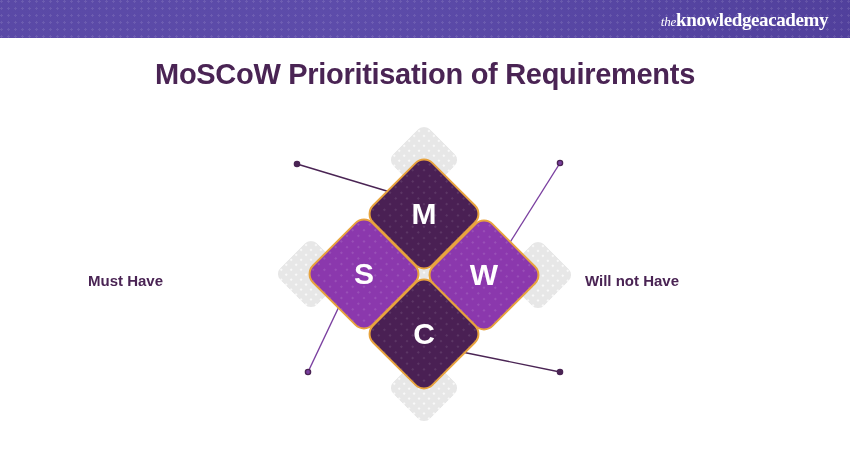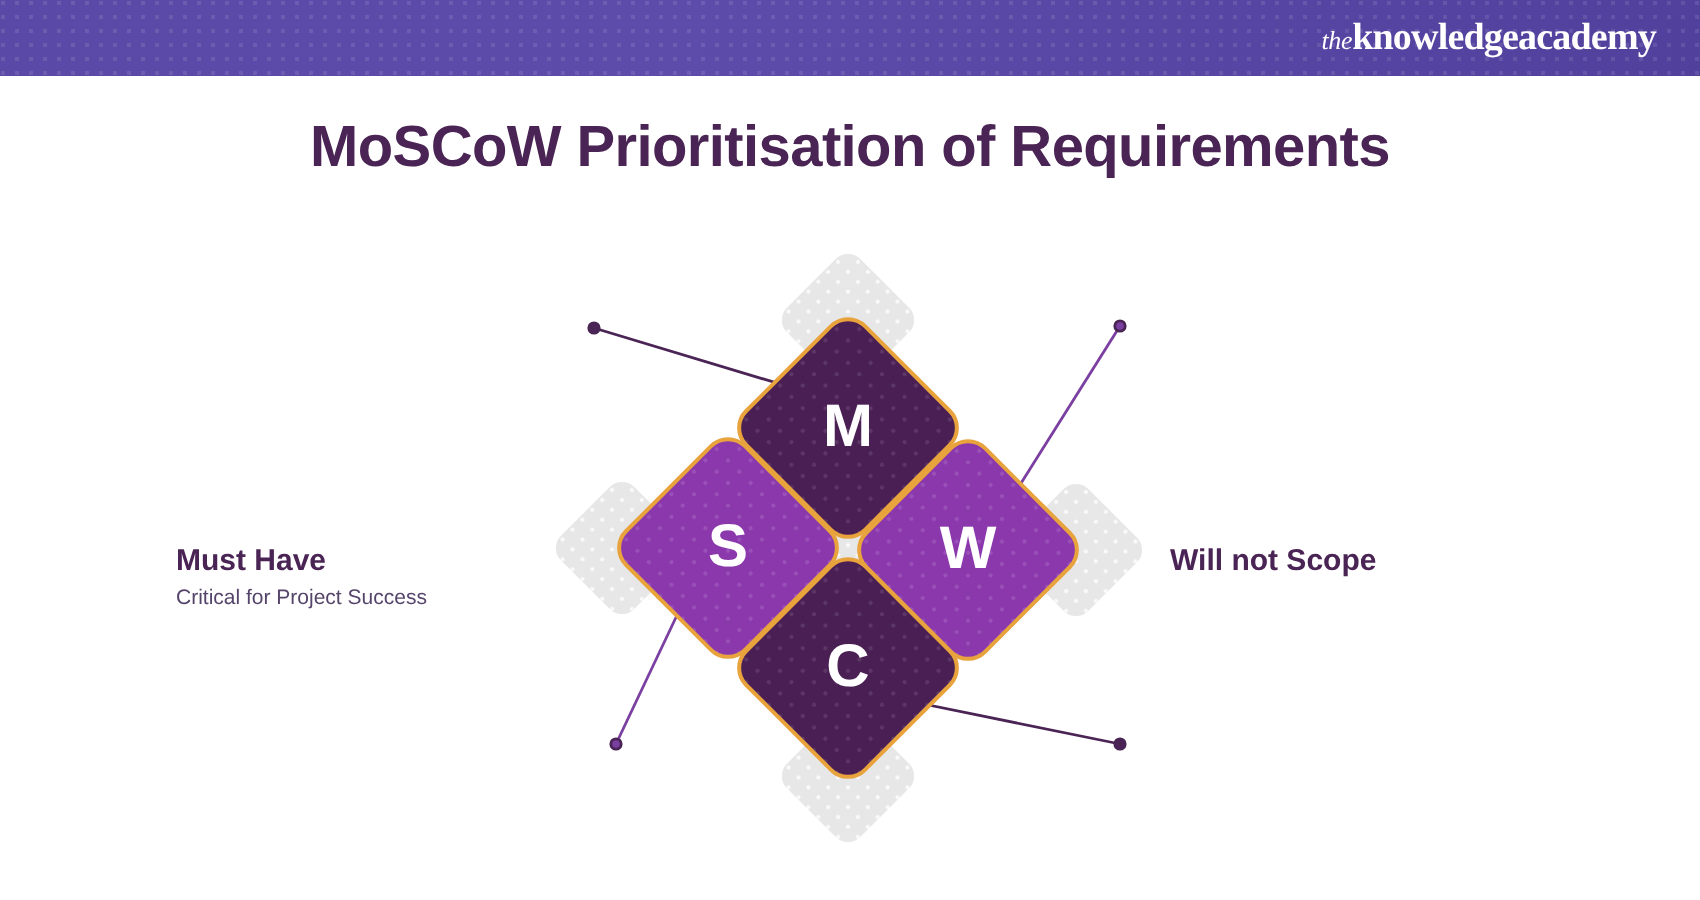--- a/index.html
+++ b/index.html
@@ -228,21 +228,20 @@
       <div class="dia dia-light dia-w">
         <span class="glyph">W</span>
       </div>
       <div class="dia dia-dark dia-c">
         <span class="glyph">C</span>
       </div>
     </div>
 
     <div class="callout co-must align-right">
       <div class="c-title">Must Have</div>
-      <div class="c-desc">Critical for Project Success</div>
     </div>
 
     <div class="callout co-will align-left">
-      <div class="c-title">Will not Scope</div>
+      <div class="c-title">Will not Have</div>
     </div>
 
   </div>
 </div>
 
 </body></html>

